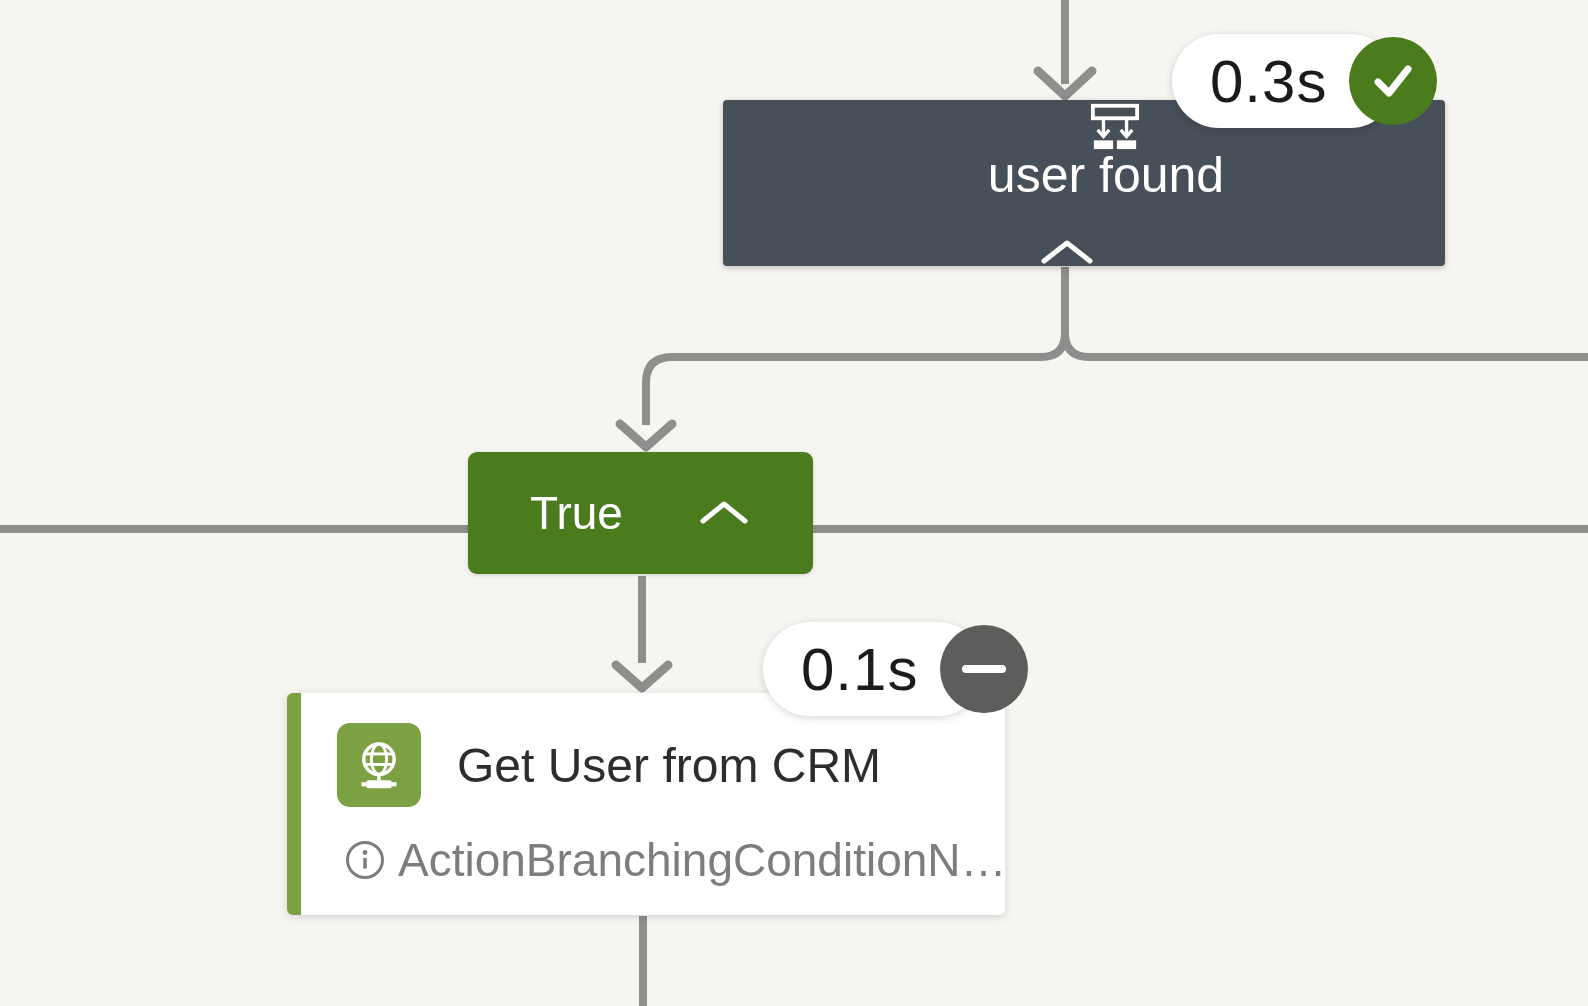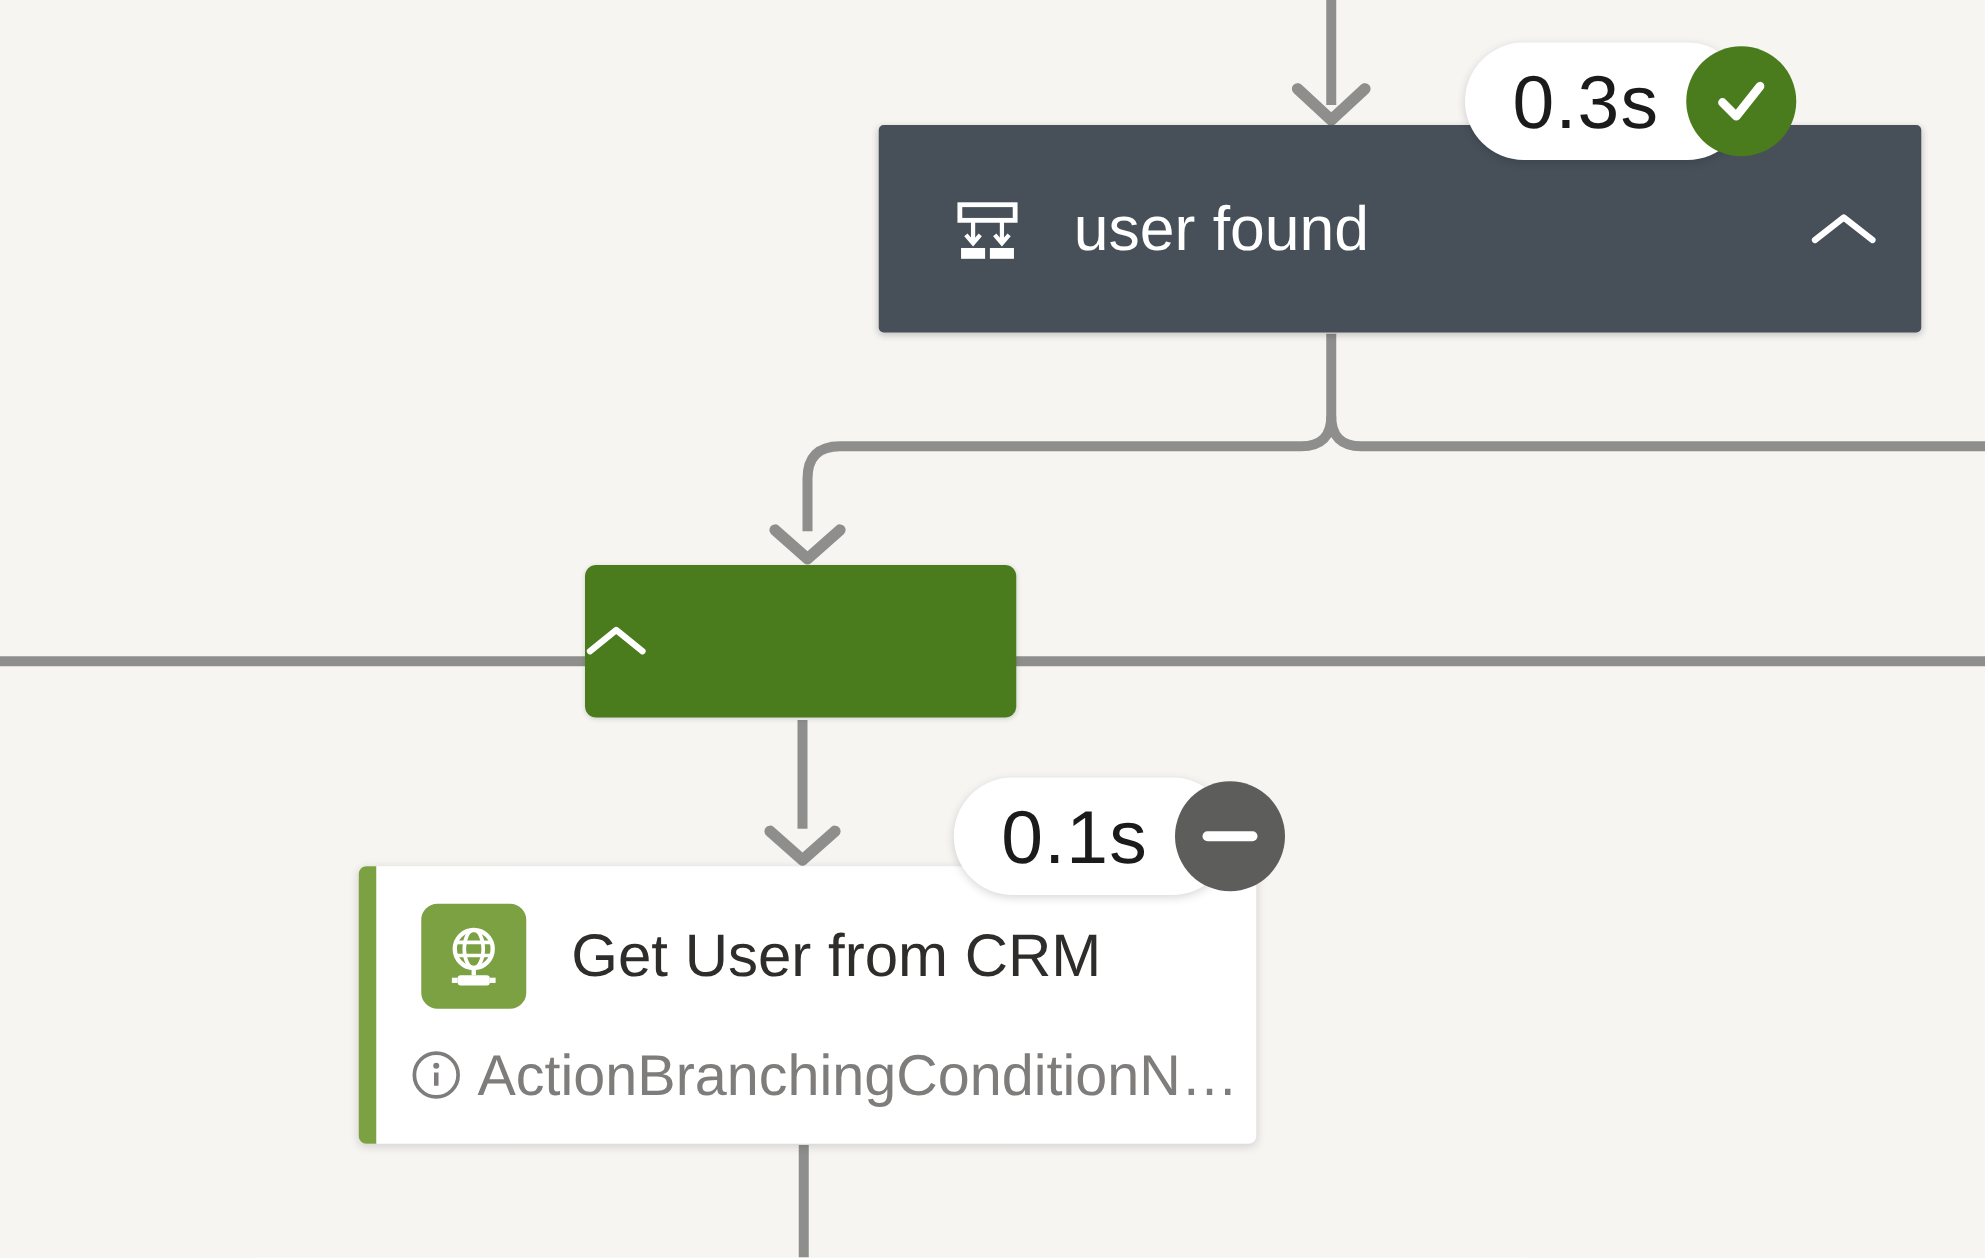--- a/index.html
+++ b/index.html
@@ -7,25 +7,26 @@
   .canvas{
     position:relative;width:1588px;height:1006px;overflow:hidden;
     background:#f6f5f2;
   }
   svg.edges{position:absolute;left:0;top:0;z-index:0;}
   .edge{stroke:#8e8e8c;stroke-width:8;fill:none;}
   .arrowhead{stroke:#8e8e8c;stroke-width:9;fill:none;stroke-linecap:round;stroke-linejoin:round;}
 
   
   .cond-node{
-    position:absolute;left:703px;top:100px;width:834px;height:166px;
+    position:absolute;left:723px;top:100px;width:722px;height:166px;
     background:#475059;border-radius:4px;z-index:1;
     display:flex;align-items:center;
     box-shadow:0 2px 6px rgba(0,0,0,.22);
     cursor:pointer;
+    flex-direction:column;
   }
   .cond-node .type-icon{margin-left:62px;width:50px;height:50px;flex:0 0 auto;}
   .cond-node .node-label{
     margin-left:44px;flex:1;color:#ffffff;font-size:50px;line-height:1;
     white-space:nowrap;overflow:hidden;
   }
   .chev{flex:0 0 auto;}
   .cond-node .chev{margin-right:34px;}
 
   
@@ -64,21 +65,21 @@
   .accent-bar{
     position:absolute;left:0;top:0;bottom:0;width:14px;
     background:#7ba142;border-radius:6px 0 0 6px;
   }
   .card-row1{position:absolute;left:50px;top:30px;display:flex;align-items:center;}
   .conn-icon{
     width:84px;height:84px;border-radius:13px;background:#7ba142;flex:0 0 auto;
     display:flex;align-items:center;justify-content:center;
   }
   .card-title{margin-left:36px;font-size:48px;font-weight:500;color:#2e2d2b;white-space:nowrap;}
-  .card-row2{position:absolute;left:41px;top:140px;display:flex;align-items:center;}
+  .card-row2{position:absolute;left:57px;top:140px;display:flex;align-items:center;}
   .card-note{margin-left:12px;font-size:46px;color:#7f7d7b;white-space:nowrap;}
 </style>
 </head>
 <body>
 
 <div class="canvas">
 
   <svg class="edges" width="1588" height="1006" viewBox="0 0 1588 1006">
 
     <path class="edge" d="M1065 0 V84"></path>
@@ -116,20 +117,21 @@
   <div class="badge badge-a">
     <span class="dur">0.3s</span>
     <span class="status-circle circ-green">
       <svg width="58" height="58" viewBox="0 0 58 58">
         <polyline points="14,30 25,41 44,17" fill="none" stroke="#ffffff" stroke-width="7" stroke-linecap="round" stroke-linejoin="round"></polyline>
       </svg>
     </span>
   </div>
 
   <div class="true-pill">
+    <span class="branch-label">True</span>
     <svg class="chev" width="50" height="26" viewBox="0 0 50 26">
       <polyline points="4,21 25,4 46,21" fill="none" stroke="#ffffff" stroke-width="5" stroke-linecap="round" stroke-linejoin="round"></polyline>
     </svg>
   </div>
 
   <div class="badge badge-b">
     <span class="dur">0.1s</span>
     <span class="status-circle circ-gray">
       <span class="minus-bar"></span>
     </span>

